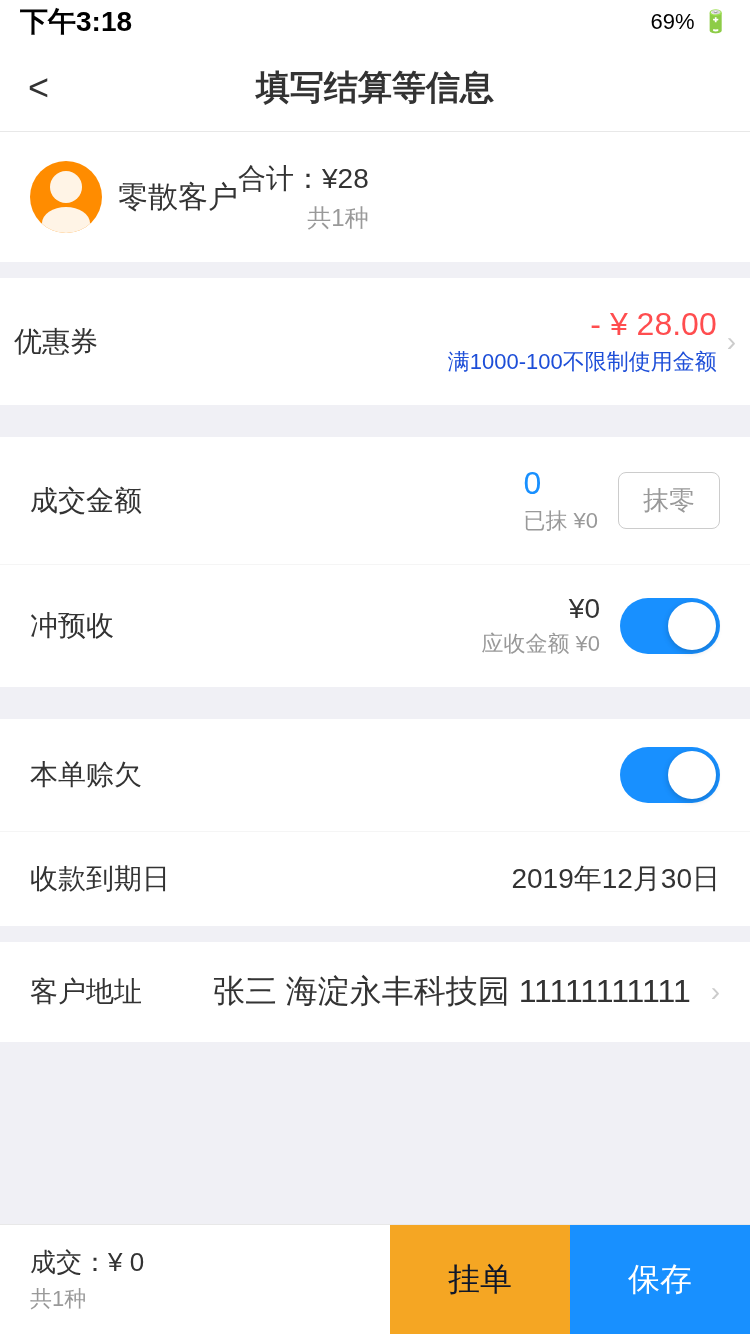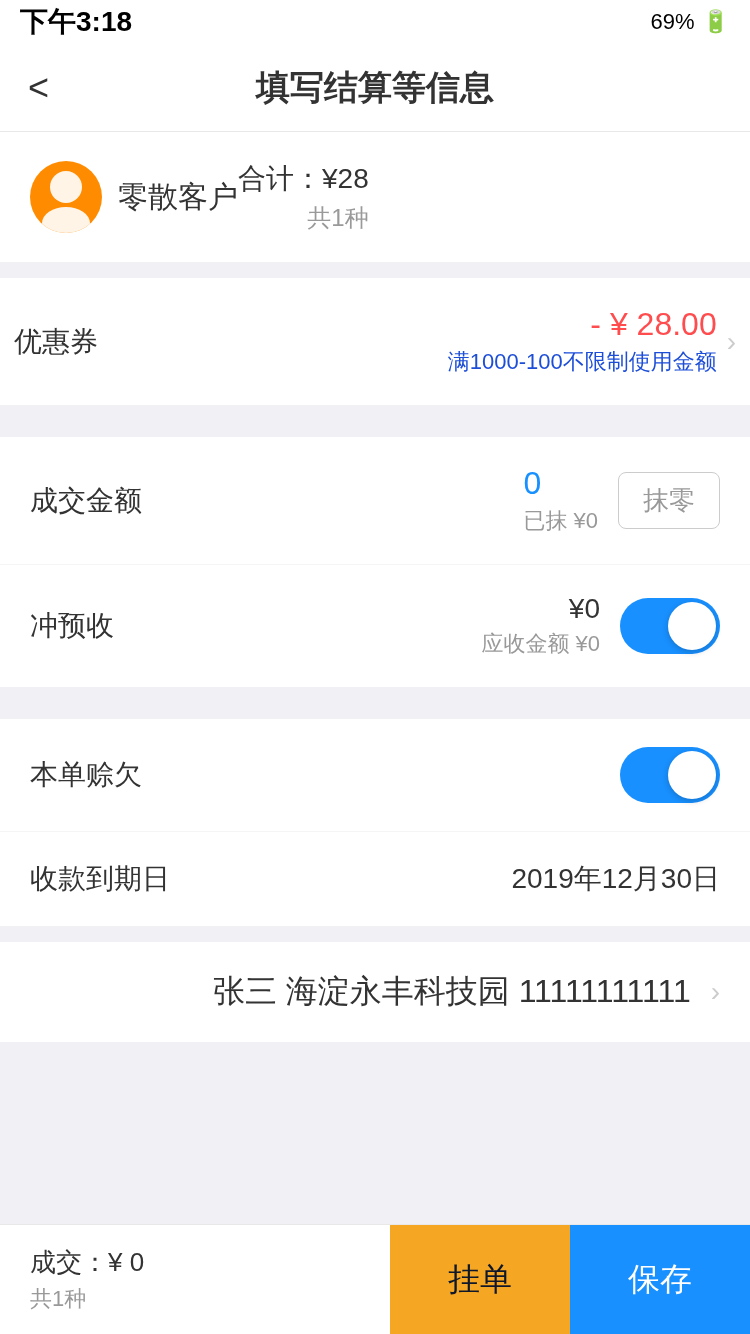--- a/index.html
+++ b/index.html
@@ -401,20 +401,21 @@
 
     <div class="row">
       <div class="row-label">收款到期日</div>
       <div class="row-value">2019年12月30日</div>
     </div>
   </div>
 
 
   <div class="address-section">
     <div class="address-row">
+      <div class="address-label">客户地址</div>
       <div class="address-value">张三 海淀永丰科技园 11111111111</div>
       <div class="address-chevron">›</div>
     </div>
   </div>
 
 </div>
 
 <div class="bottom-bar">
   <div class="bottom-left">
     <div class="bottom-deal">

